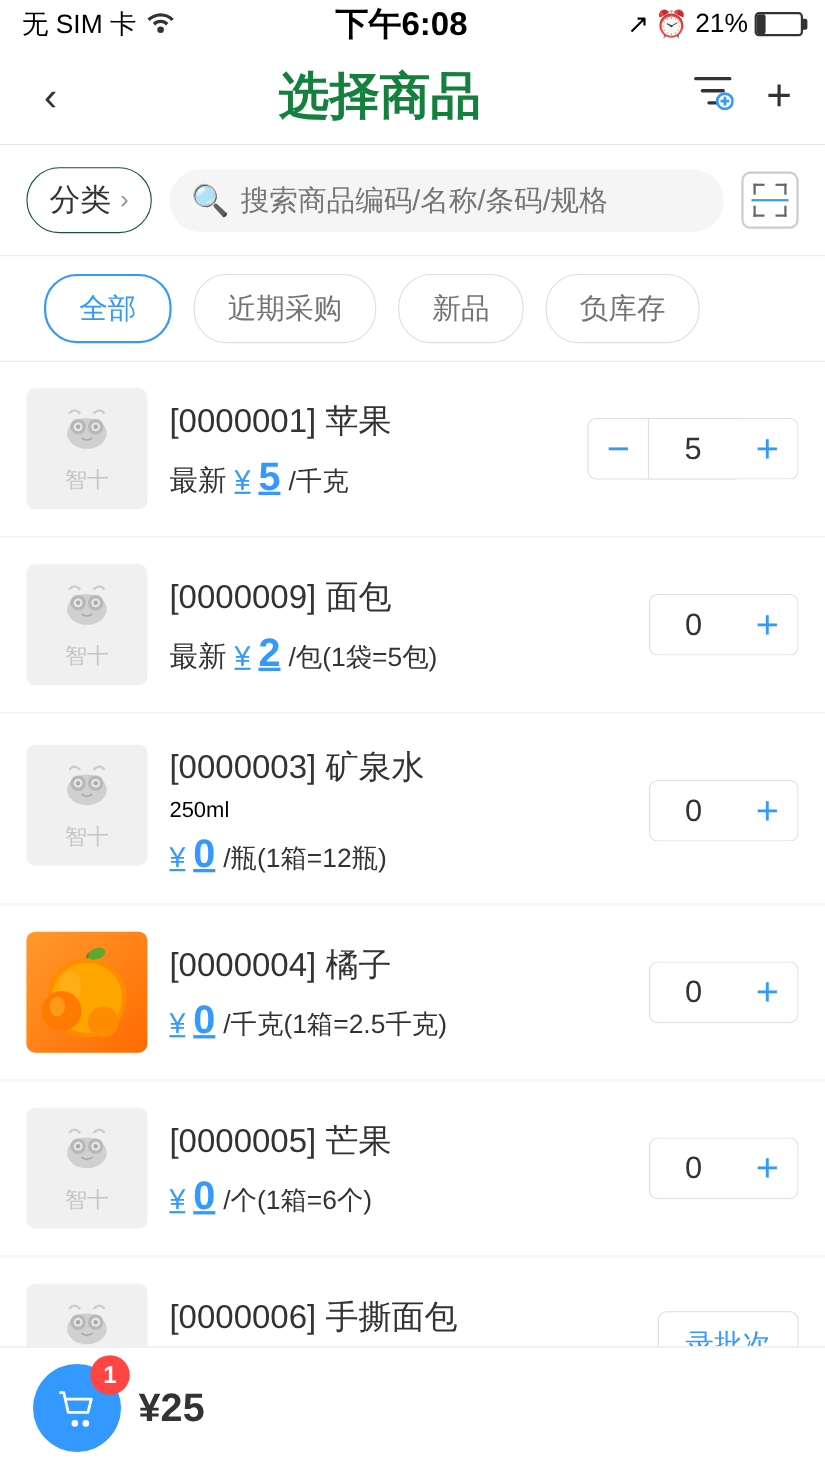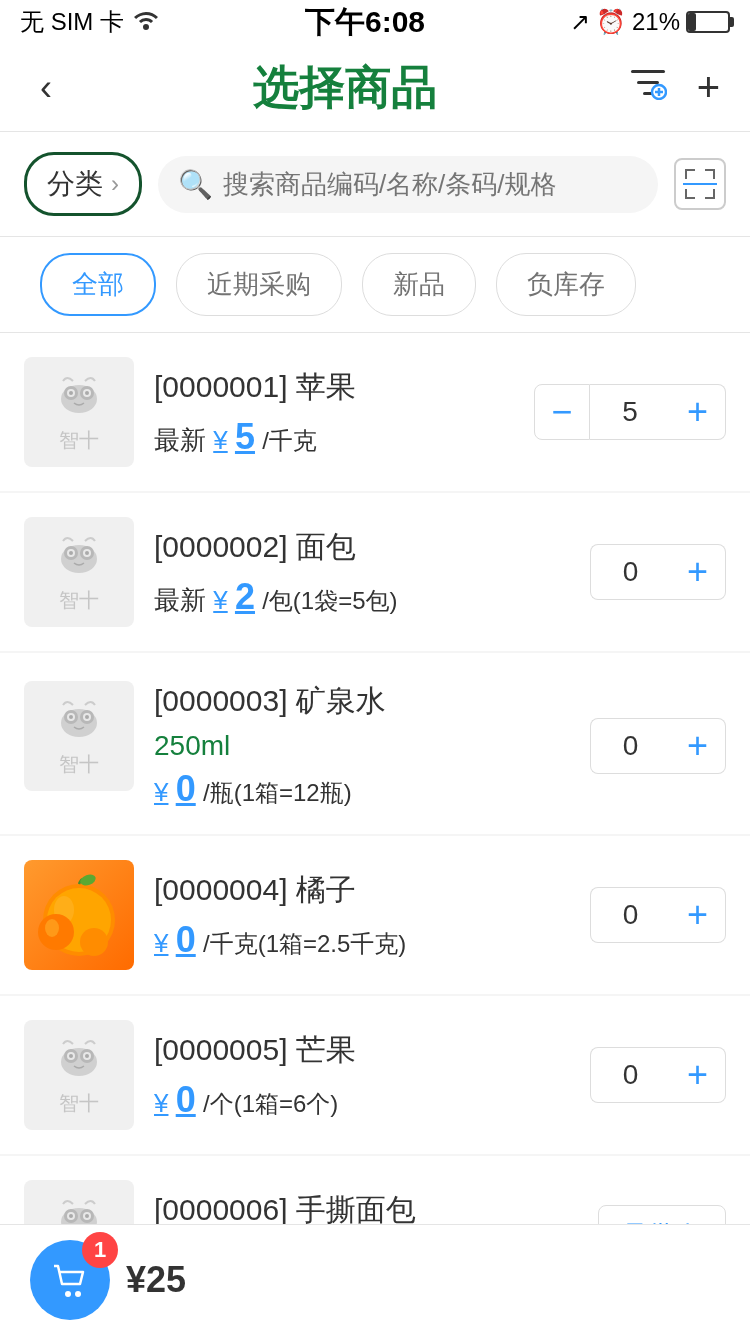--- a/index.html
+++ b/index.html
@@ -59,21 +59,21 @@
     .search-bar {
       background: #fff;
       padding: 20px 24px;
       display: flex;
       align-items: center;
       gap: 16px;
       border-bottom: 1px solid #e5e5e5;
     }
     .category-btn {
       display: flex; align-items: center; gap: 8px;
-      border: 3px solid #14532d; border-radius: 30px;
+      border: 1px solid #14532d; border-radius: 30px;
       padding: 10px 20px;
       font-size: 28px; color: #333;
       white-space: nowrap;
       background: #fff;
       text-align: center;
     }
     .search-input-wrap {
       flex: 1; display: flex; align-items: center;
       background: #f5f5f5; border-radius: 30px;
       padding: 12px 20px; gap: 10px;
@@ -131,21 +131,21 @@
     .placeholder-thumb {
       width: 110px; height: 110px;
       background: #f0f0f0;
       display: flex; flex-direction: column; align-items: center; justify-content: center;
       border-radius: 8px;
     }
     .owl-icon { color: #c5c5c5; font-size: 44px; }
     .owl-text { color: #c5c5c5; font-size: 20px; margin-top: 2px; }
     .product-info { flex: 1; }
     .product-name { font-size: 30px; color: #333; font-weight: 500; margin-bottom: 8px; }
-    .product-spec { font-size: 28px; color: #15803d; margin-bottom: 6px; }
+    .product-spec { font-size: 20px; color: #000000; margin-bottom: 6px; }
     .product-price { font-size: 26px; color: #333; }
     .price-num { color: #3399ff; font-size: 36px; font-weight: 600; text-decoration: underline; }
     .price-unit { color: #333; font-size: 24px; }
     .product-controls {
       display: flex; align-items: center; gap: 0;
       flex-shrink: 0;
     }
     .qty-btn {
       width: 56px; height: 56px; border-radius: 8px;
       display: flex; align-items: center; justify-content: center;
@@ -318,21 +318,21 @@
           <circle cx="18" cy="22" r="2" fill="#aaa"></circle>
           <circle cx="34" cy="22" r="2" fill="#aaa"></circle>
           <path d="M21 32 Q26 36 31 32" stroke="#aaa" stroke-width="1.5" fill="none"></path>
           <path d="M20 10 Q14 4 10 10" stroke="#ccc" stroke-width="2" fill="none"></path>
           <path d="M32 10 Q38 4 42 10" stroke="#ccc" stroke-width="2" fill="none"></path>
         </svg>
       </span>
       <span class="owl-text">智十</span>
     </div>
     <div class="product-info">
-      <div class="product-name">[0000002] 面包</div>
+      <div class="product-name">[0000009] 面包</div>
       <div class="product-price">
         <span style="color:#333;font-size:26px">最新 </span>
         <span style="color:#3399ff;font-size:26px;text-decoration:underline">¥</span>
         <span class="price-num">2</span>
         <span class="price-unit">/包(1袋=5包)</span>
       </div>
     </div>
     <div class="product-controls">
       <input class="qty-input" type="text" value="0" style="border-radius: 8px 0px 0px 8px; border-right: none; border-left: 1px solid rgb(221, 221, 221);">
       <button class="qty-btn" style="border-radius:0 8px 8px 0;border-left:none;">+</button>

